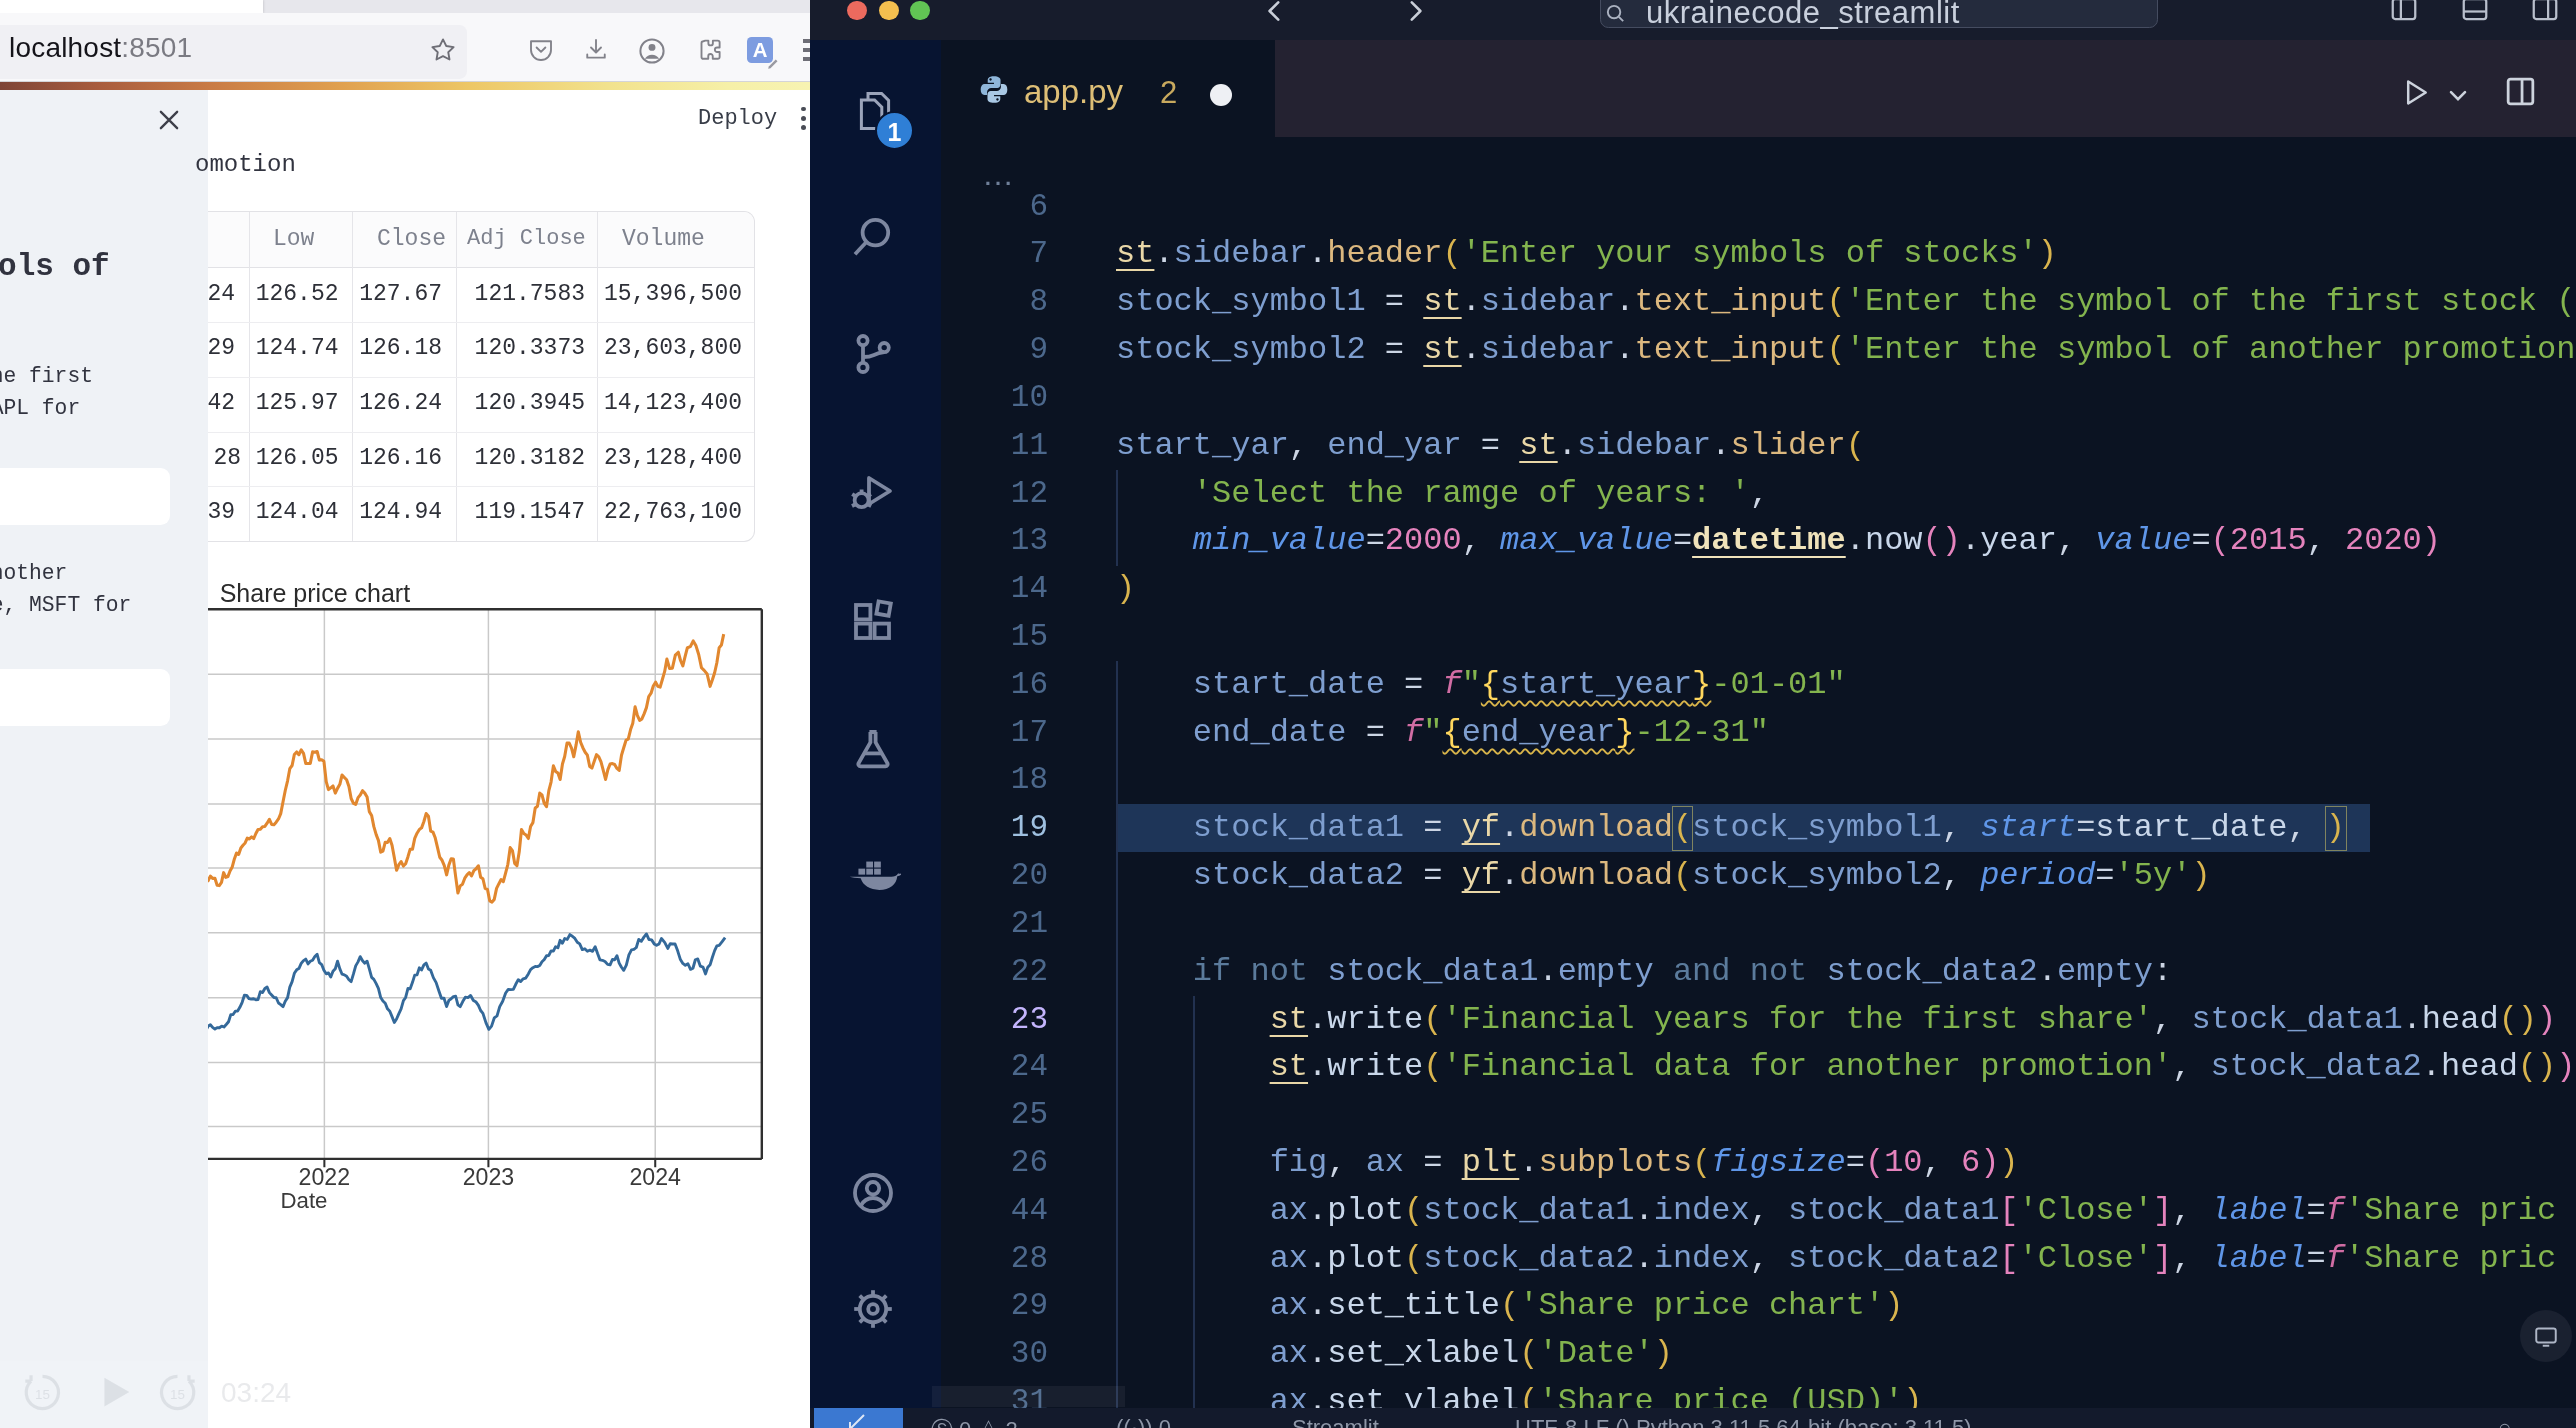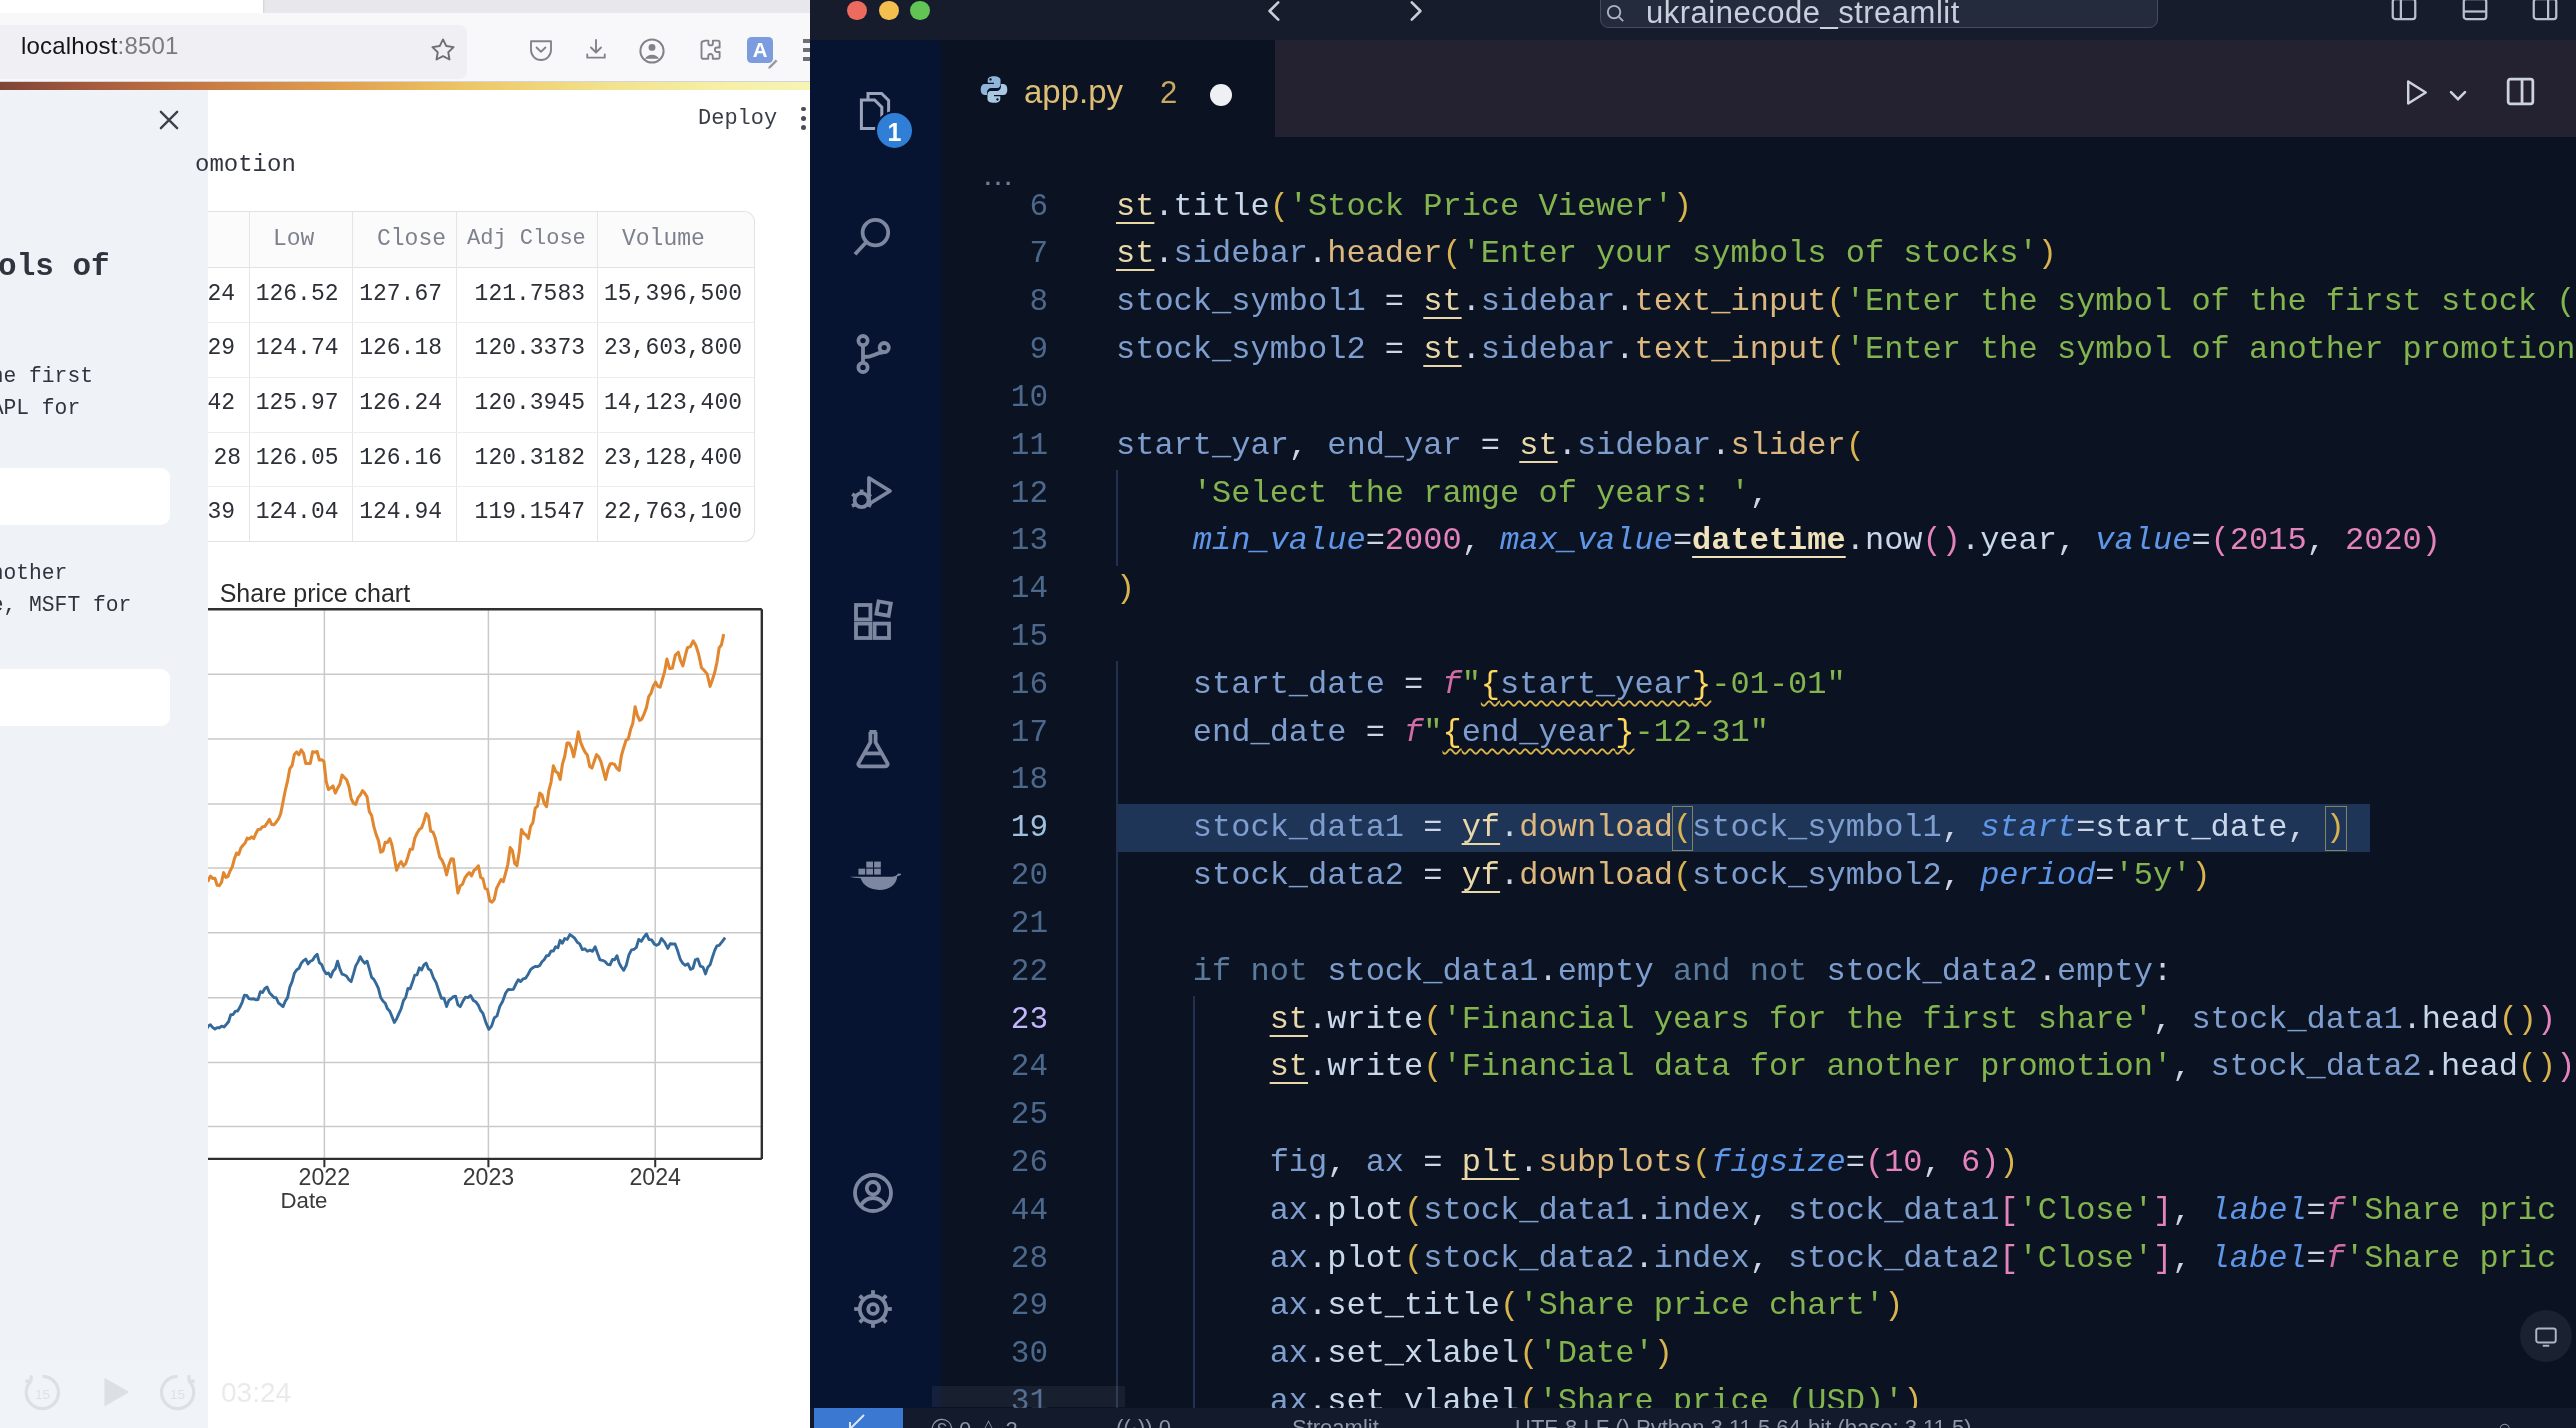--- a/index.html
+++ b/index.html
@@ -8,21 +8,21 @@
   #stage { position:absolute; left:0; top:0; width:2576px; height:1428px; overflow:hidden; }
   .abs { position:absolute; }
   .mono { font-family:"Liberation Mono", monospace; }
 
   
   #ff { position:absolute; left:0; top:0; width:810px; height:1428px; background:#fff; }
   #tabstrip { position:absolute; left:0; top:0; width:810px; height:13px; background:#e7e7ec; }
   #activetab { position:absolute; left:0; top:0; width:263px; height:13px; background:#fff; border-radius:0 0 0 0; box-shadow:0 0 2.8px rgba(0,0,0,.2); }
   #toolbar { position:absolute; left:0; top:13px; width:810px; height:69px; background:#f8f8fa; border-bottom:0.9px solid #d4d4d8; }
   #urlfield { position:absolute; left:-18.5px; top:12px; width:485px; height:54px; background:#f0f0f4; border-radius:7.4px; }
-  #urltext { position:absolute; left:21px; top:18.5px; font-size:24px; color:#15141a; letter-spacing:0.2px; }
+  #urltext { position:absolute; left:9px; top:18.5px; font-size:28px; color:#15141a; letter-spacing:0.2px; }
   #urltext .dim { color:#7a7a82; }
   .ticon { position:absolute; top:35px; }
   #decobar { position:absolute; left:0; top:82px; width:810px; height:8.3px;
     background:linear-gradient(90deg,#7e4537 0%,#a85c3e 12%,#c97b45 26%,#e0a04f 42%,#edc766 58%,#f2e28d 75%,#f6f0a8 90%,#f7f3b2 100%); }
   #app { position:absolute; left:0; top:90px; width:810px; height:1338px; background:#fff; }
   #sidebar { position:absolute; left:0; top:0; width:208px; height:1338px; background:#eff2f6; }
 
   
   #vs { position:absolute; left:810px; top:0; width:1766px; height:1428px; background:#0b1322; overflow:hidden; }
   #vstitle { position:absolute; left:0; top:0; width:1766px; height:40px; background:#171c2c; }
@@ -317,21 +317,20 @@
           <line x1="13" y1="4" x2="13" y2="20"></line>
         </svg>
     </div>
     <div id="code">
       <div class="abs" style="left:175px;top:667px;width:1254px;height:48px;background:#1e3558;"></div>
       <div class="abs" style="left:41px;top:18.5px;font-size:32px;color:#70809a;letter-spacing:1.9px;">…</div>
       <div class="guide" style="left:175px;top:333px;height:96px"></div>
       <div class="guide" style="left:175px;top:524px;height:747px"></div>
       <div class="guide" style="left:252px;top:859px;height:412px"></div>
       <div class="ln" style="top:46px;color:#4c688c">6</div>
-      <div class="cl" style="left:175px;top:46px"><span class="m">st</span>.<span class="pale">title</span><span class="b1">(</span><span class="s">'Stock Price Viewer'</span><span class="b1">)</span></div>
       <div class="ln" style="top:93px;color:#4c688c">7</div>
       <div class="cl" style="left:175px;top:93px"><span class="m">st</span>.<span class="v">sidebar</span>.<span class="tan">header</span><span class="b1">(</span><span class="s">'Enter your symbols of stocks'</span><span class="b1">)</span></div>
       <div class="ln" style="top:141px;color:#4c688c">8</div>
       <div class="cl" style="left:175px;top:141px"><span class="v">stock_symbol1</span> = <span class="m">st</span>.<span class="v">sidebar</span>.<span class="tan">text_input</span><span class="b1">(</span><span class="s">'Enter the symbol of the first stock (e.g</span></div>
       <div class="ln" style="top:189px;color:#4c688c">9</div>
       <div class="cl" style="left:175px;top:189px"><span class="v">stock_symbol2</span> = <span class="m">st</span>.<span class="v">sidebar</span>.<span class="tan">text_input</span><span class="b1">(</span><span class="s">'Enter the symbol of another promotion (e</span></div>
       <div class="ln" style="top:237px;color:#4c688c">10</div>
       <div class="ln" style="top:285px;color:#4c688c">11</div>
       <div class="cl" style="left:175px;top:285px"><span class="v">start_yar</span>, <span class="v">end_yar</span> = <span class="m">st</span>.<span class="v">sidebar</span>.<span class="tan">slider</span><span class="b1">(</span></div>
       <div class="ln" style="top:333px;color:#4c688c">12</div>

